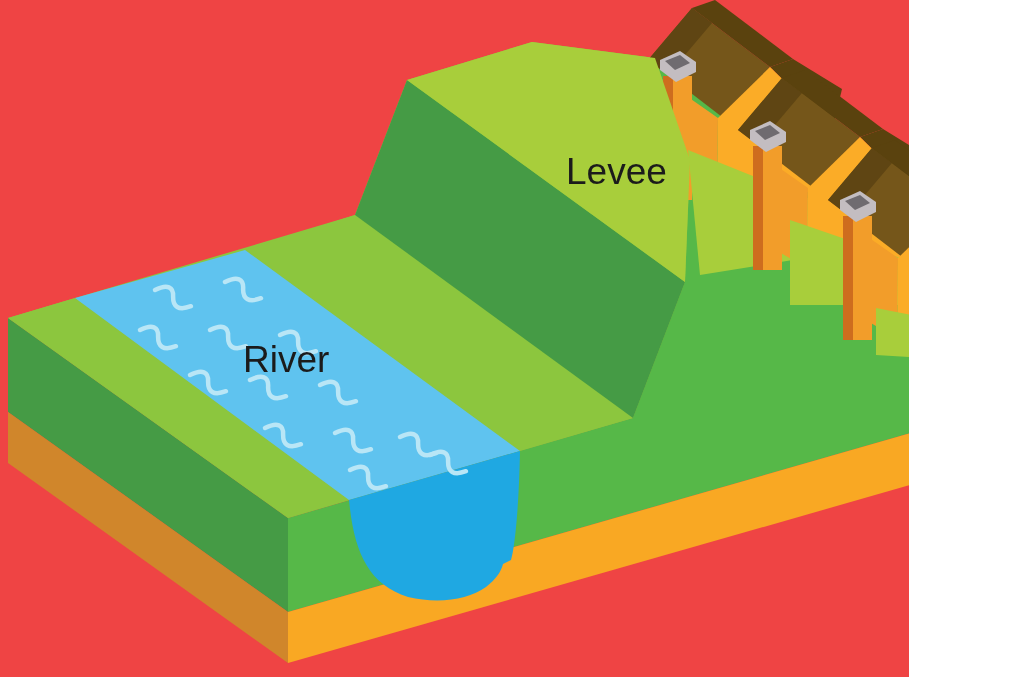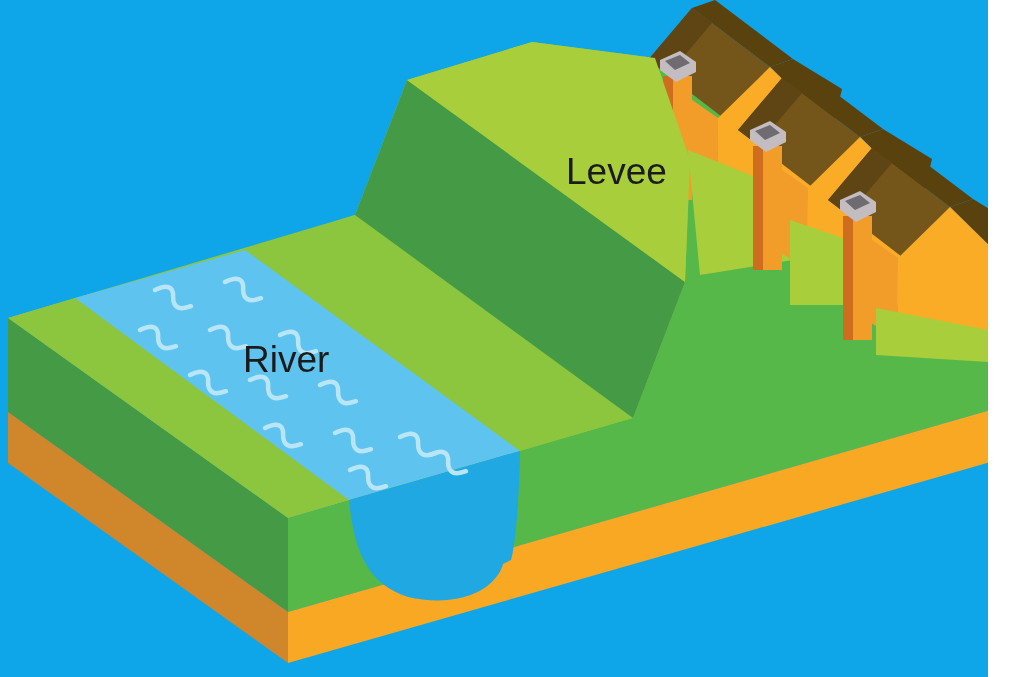--- a/index.html
+++ b/index.html
@@ -1,16 +1,16 @@
 <!DOCTYPE html>
 <html><head>
 <meta charset="utf-8">
 <style>
   html,body{margin:0;padding:0;background:#ffffff;}
-  .stage{position:relative;width:988px;height:677px;background:#0ea5e9;overflow:hidden;
+  .stage{position:relative;width:909px;height:677px;background:#ef4444;overflow:hidden;
          font-family:"Liberation Sans", sans-serif;}
   .stage svg{position:absolute;left:0;top:0;}
   text.scene-label{font-family:"Liberation Sans", sans-serif;font-size:37px;fill:#1b1b1b;}
 </style>
 </head>
 <body>
 
 <div class="stage">
 <svg width="1035" height="677" viewBox="0 0 1035 677">
 

